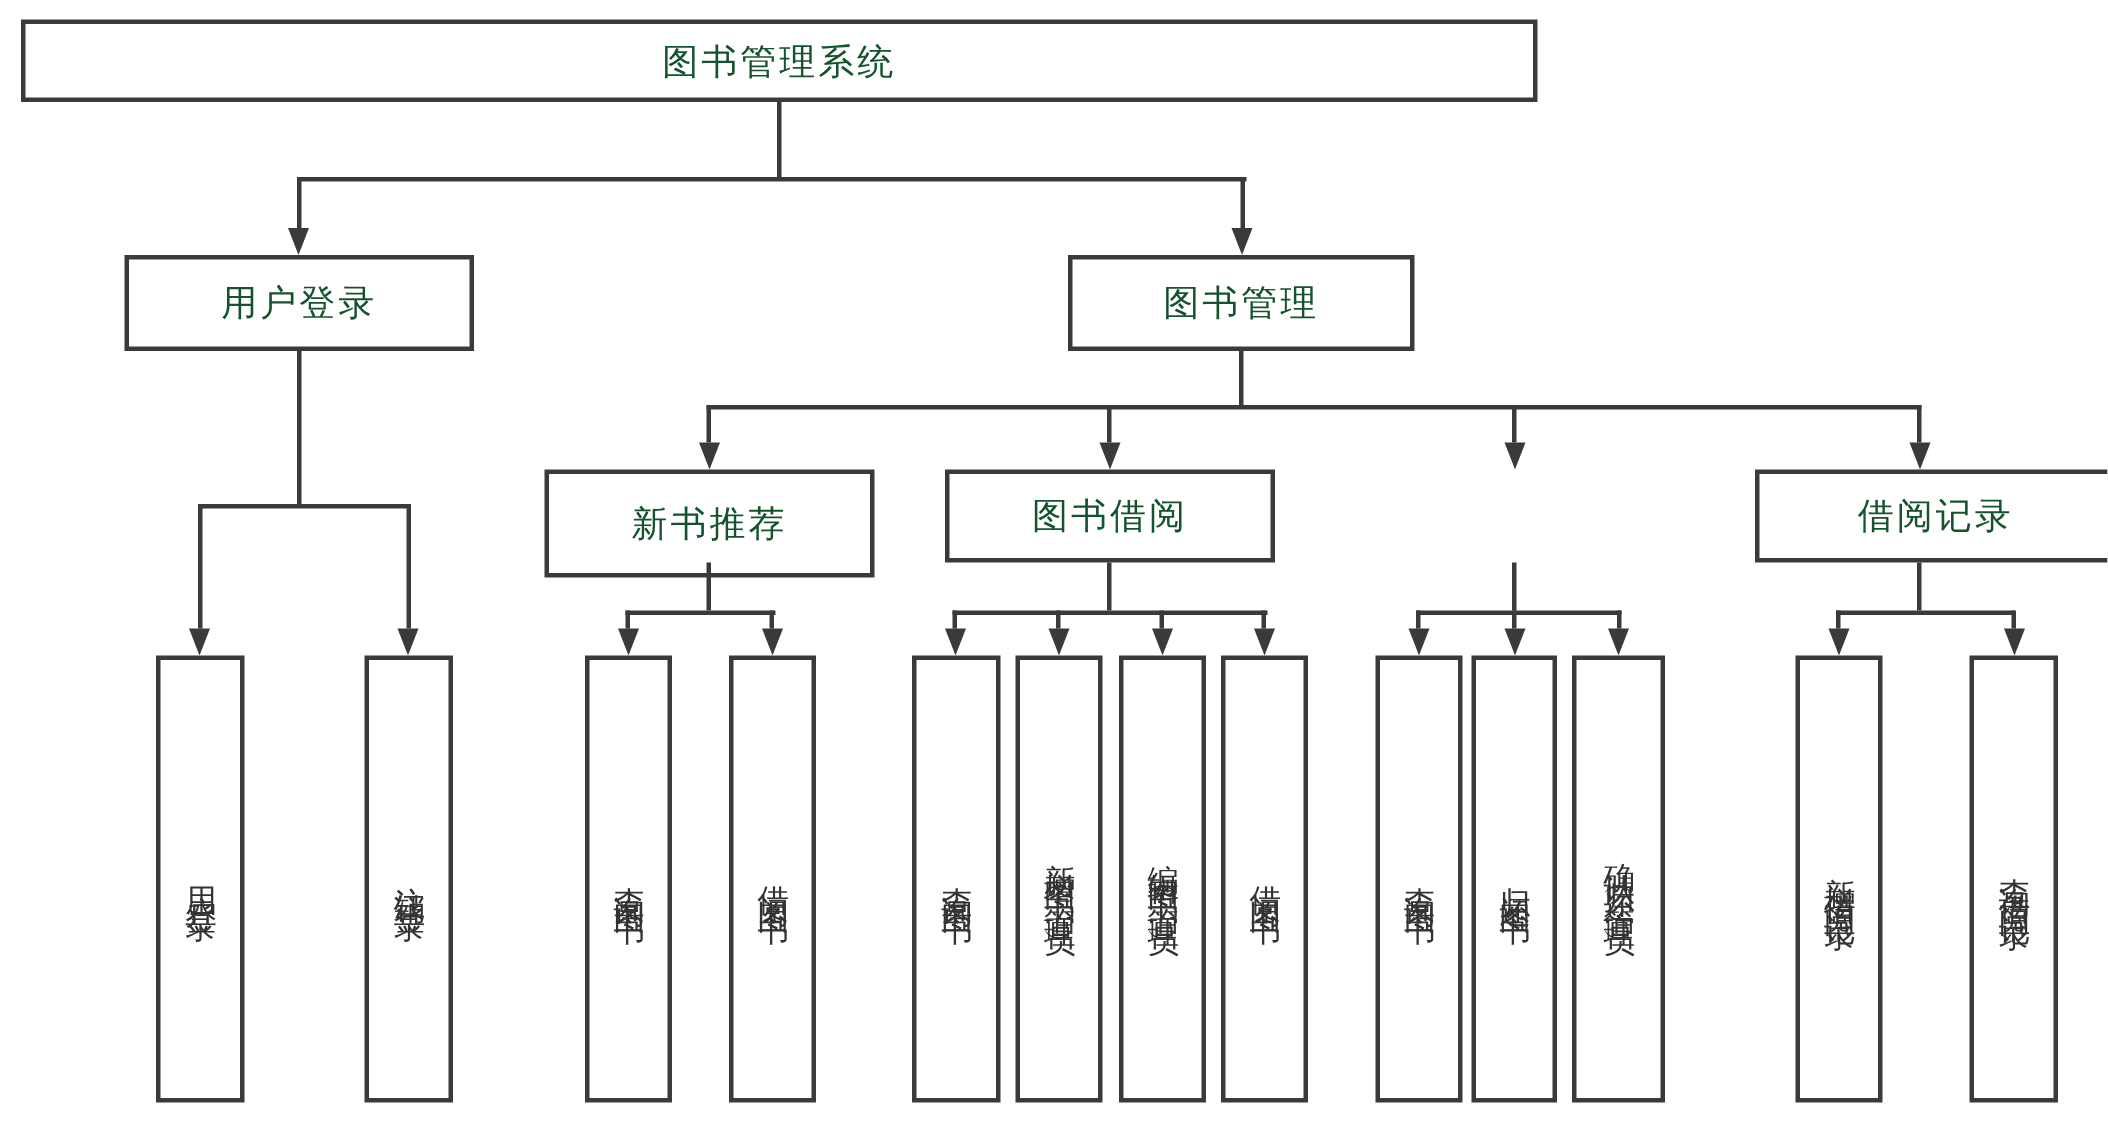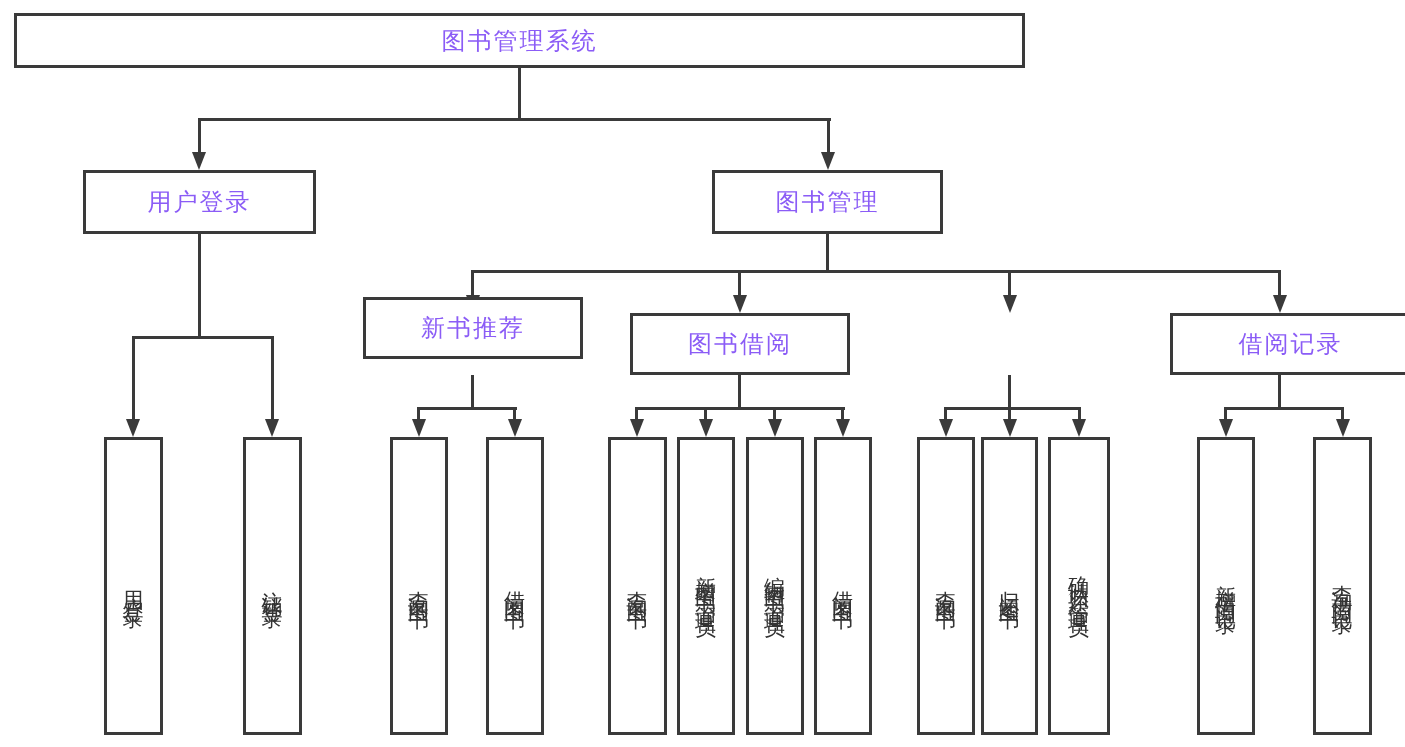--- a/index.html
+++ b/index.html
@@ -14,21 +14,21 @@
   }
   .box {
     position: absolute;
     box-sizing: border-box;
     border: 3px solid #3a3a3a;
     background: #ffffff;
     display: flex;
     align-items: center;
     justify-content: center;
   }
-  .hlabel { font-size: 24px; letter-spacing: 2px; color: #8b5cf6; white-space: nowrap; }
+  .hlabel { font-size: 24px; letter-spacing: 2px; color: #14532d; white-space: nowrap; }
   .leaf { z-index: 2; }
   .vtext {
     writing-mode: vertical-rl;
     text-orientation: upright;
     font-size: 21px;
     letter-spacing: 6px;
     color: #333333;
     line-height: 1;
   }
   .vline, .hline { position: absolute; background: #3a3a3a; }
@@ -38,21 +38,21 @@
     position: absolute;
     width: 0; height: 0;
     border-left: 7px solid transparent;
     border-right: 7px solid transparent;
     border-top: 18px solid #3a3a3a;
   }
   
   .b-root  { left: 14px;  top: 13px;  width: 1011px; height: 55px; }
   .b-user  { left: 83px;  top: 170px; width: 233px;  height: 64px; }
   .b-mgmt  { left: 712px; top: 170px; width: 231px;  height: 64px; text-align: right; }
-  .b-new   { left: 363px; top: 297px; width: 220px;  height: 62px; }
+  .b-new   { left: 363px; top: 313px; width: 220px;  height: 72px; }
   .b-bor   { left: 630px; top: 313px; width: 220px;  height: 62px; }
   .b-cur   { left: 900px; top: 313px; width: 220px;  height: 62px; }
   .b-rec   { left: 1170px;top: 313px; width: 241px;  height: 62px; text-align: right; }
   
   .l-u1 { left: 104px;  top: 437px; width: 59px; height: 298px; }
   .l-u2 { left: 243px;  top: 437px; width: 59px; height: 298px; }
   .l-n1 { left: 390px;  top: 437px; width: 58px; height: 298px; }
   .l-n2 { left: 486px;  top: 437px; width: 58px; height: 298px; }
   .l-b1 { left: 608px;  top: 437px; width: 59px; height: 298px; }
   .l-b2 { left: 677px;  top: 437px; width: 58px; height: 298px; }

